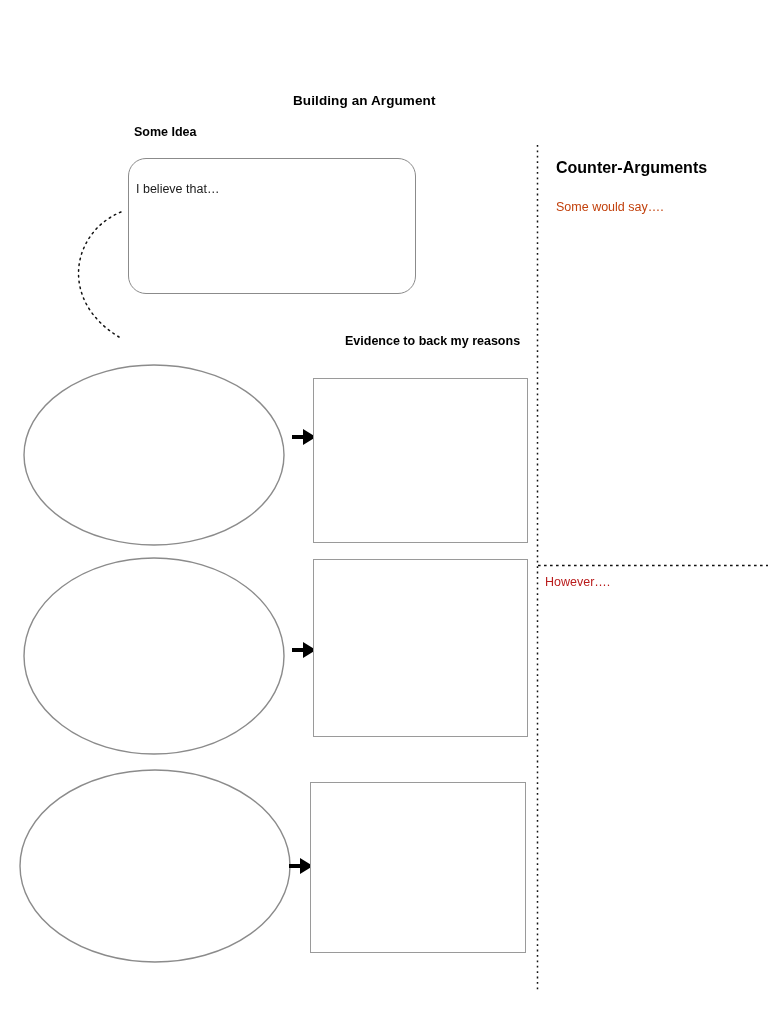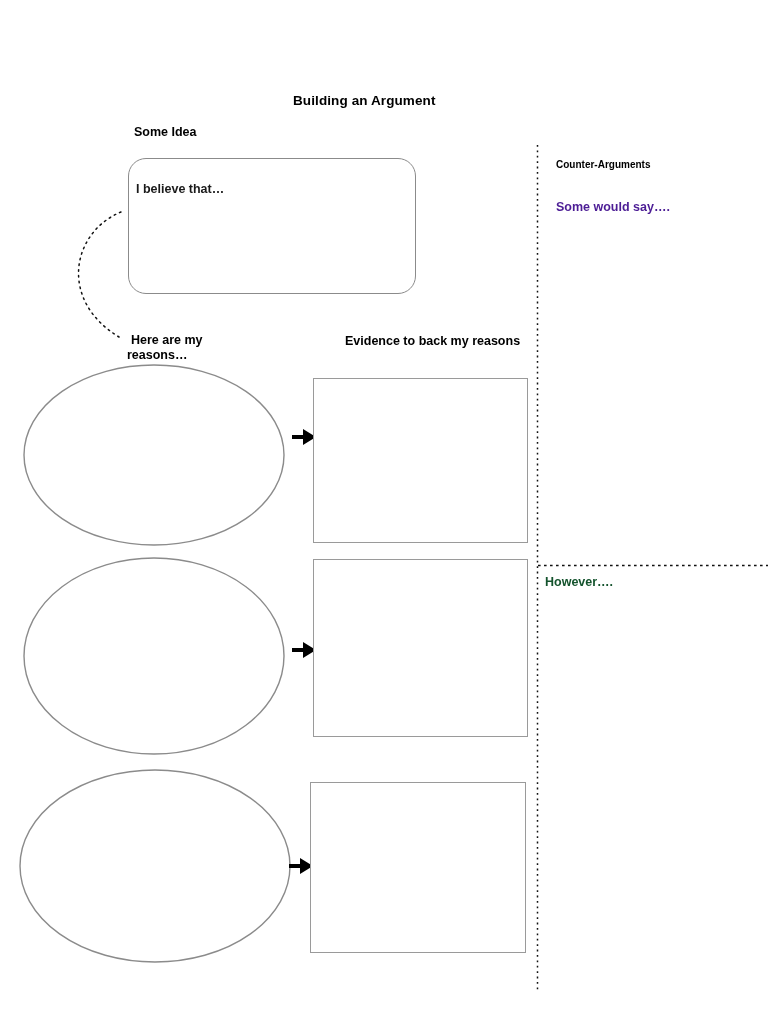--- a/index.html
+++ b/index.html
@@ -28,21 +28,20 @@
     left: 0;
     top: 0;
     width: 768px;
     height: 1024px;
     pointer-events: none;
   }
   .txt {
     position: absolute;
     white-space: pre;
     line-height: 1.18;
-    font-weight: bold;
   }
   .bold {
     font-weight: bold;
   }
 
   
   #title {
     left: 293px;
     top: 93px;
     font-size: 13.5px;
@@ -89,33 +88,33 @@
     left: 313px;
     top: 334px;
     font-size: 12.5px;
     margin-left: 32px;
   }
 
   
   #counter-label {
     left: 556px;
     top: 159px;
-    font-size: 10px;
+    font-size: 16px;
   }
   #counter-text {
     left: 556px;
     top: 200px;
     font-size: 12.5px;
-    color: #4c1d95;
+    color: #c2410c;
   }
   #however-text {
     left: 545px;
     top: 575px;
     font-size: 12.5px;
-    color: #14532d;
+    color: #b91c1c;
   }
 
   
   .evidence-box {
     position: absolute;
     border: 1.5px solid #9a9a9a;
     background: #ffffff;
     box-sizing: border-box;
   }
   #evidence-box-1 { left: 313px; top: 378px; width: 215px; height: 165px; }
@@ -158,24 +157,20 @@
   </svg>
 
   <div class="txt bold" id="title">Building an Argument</div>
 
   <div class="txt bold" id="main-idea-label">Some Idea</div>
 
   <div id="main-idea-box"></div>
 
   <div class="txt" id="main-idea-text">I believe that…</div>
 
-  <div class="txt bold" id="reasons-label">
-    <span>Here are my</span>
-    <span class="l2">reasons…</span>
-  </div>
 
   <div class="txt bold" id="evidence-label">Evidence to back my reasons</div>
 
   <div class="evidence-box" id="evidence-box-1"></div>
   <div class="evidence-box" id="evidence-box-2"></div>
   <div class="evidence-box" id="evidence-box-3"></div>
 
   <div class="txt bold" id="counter-label">Counter-Arguments</div>
 
   <div class="txt" id="counter-text">Some would say….</div>

